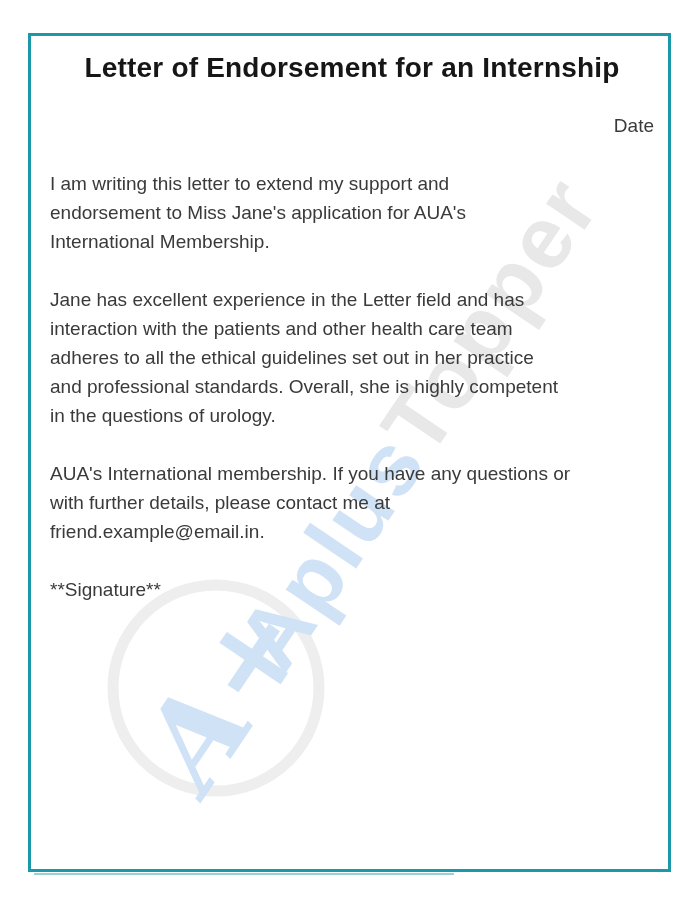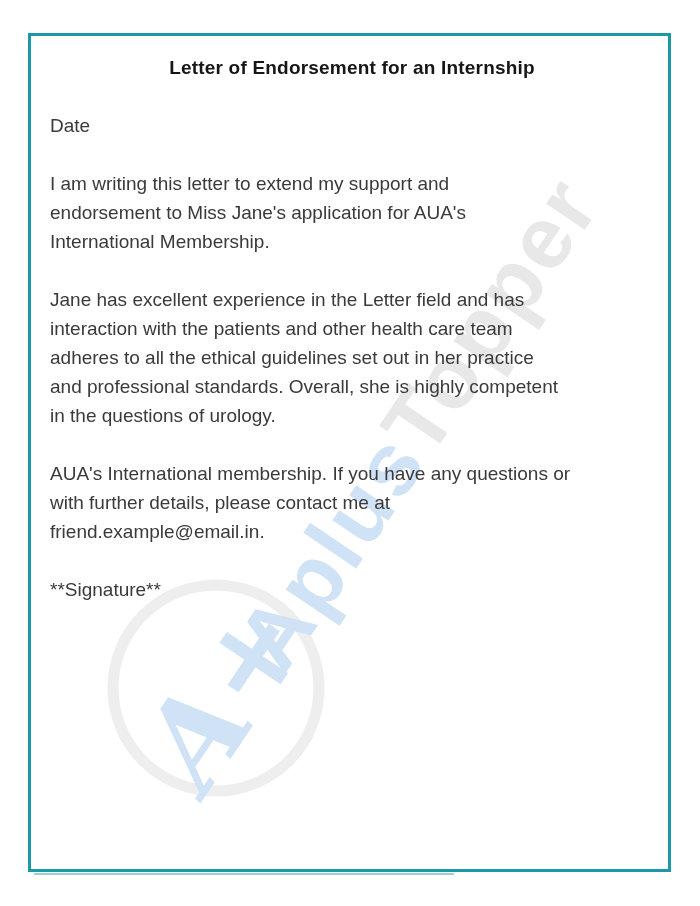--- a/index.html
+++ b/index.html
@@ -76,29 +76,29 @@
   .letter-content{
     position:relative;
     z-index:1;
     padding:17px 14px 0 19px;
     color:var(--text-color);
     font-size:19px;
     line-height:29px;
   }
   .letter-title{
     margin:0 0 29px 0;
-    font-size:19px;
+    font-size:28px;
     line-height:29px;
     font-weight:bold;
     text-align:center;
     color:var(--title-color);
     letter-spacing:.2px;
   }
   .para{margin:29px 0 0 0;}
-  .para:first-of-type{margin-top:7px;}
+  .para:first-of-type{margin-top:7px;text-align:right;}
   .line,.para > div{white-space:nowrap;}
 </style>
 </head>
 <body>
 
 <div class="letter-frame">
 
   <div class="watermark">
     <svg class="wm-logo" viewBox="0 0 280 280" aria-hidden="true">
       <circle class="ring" cx="140" cy="140" r="103"></circle>

